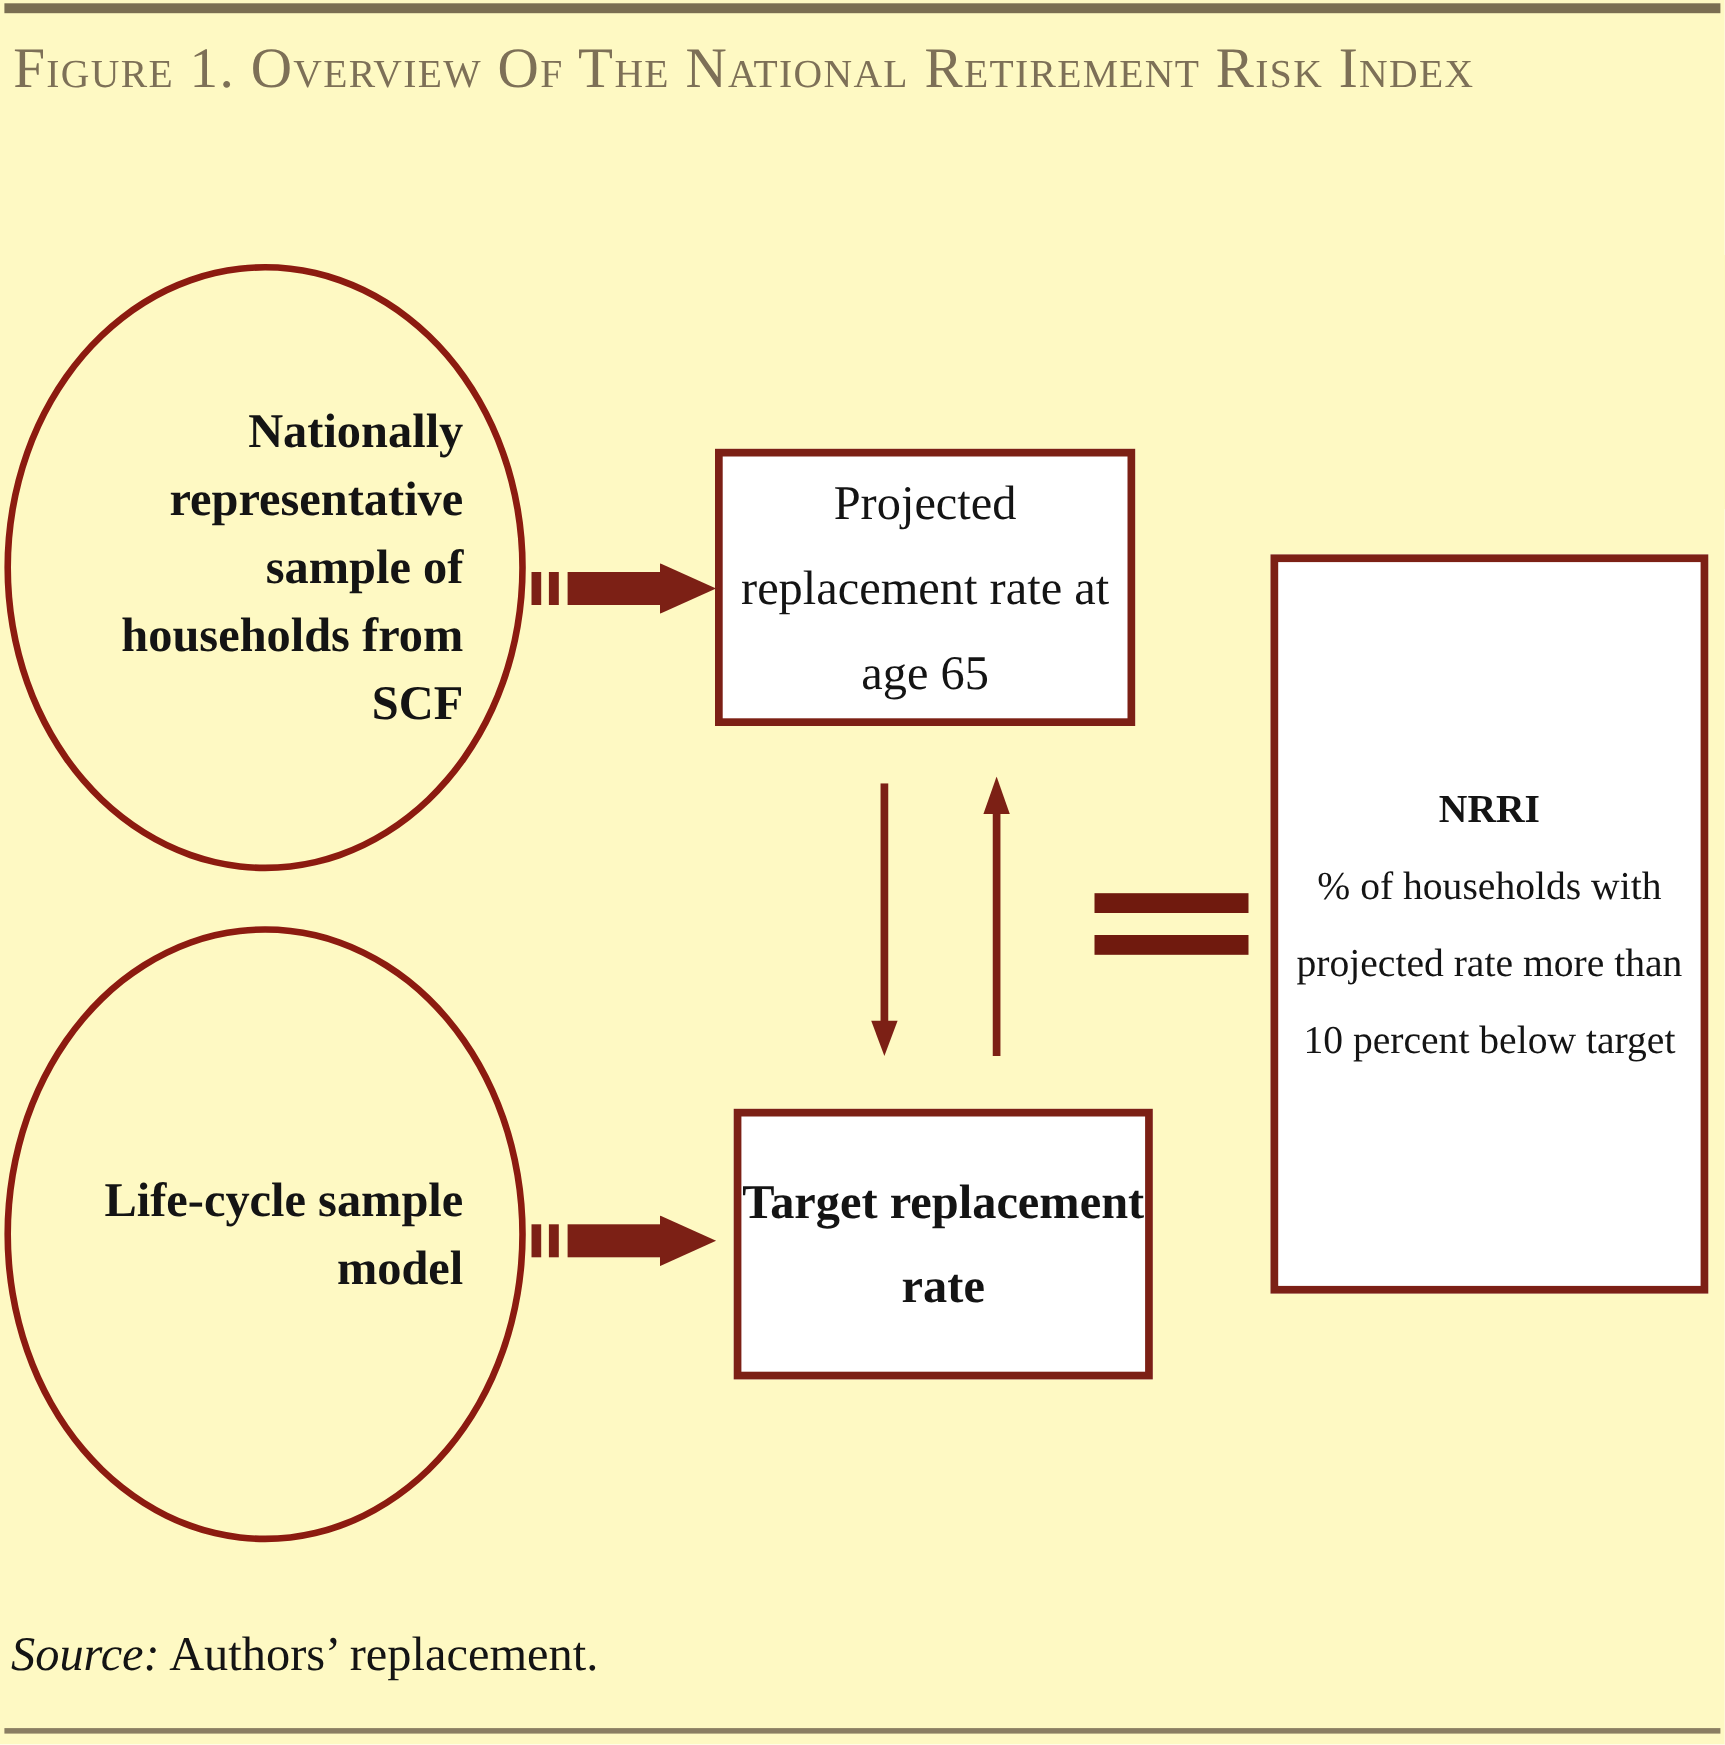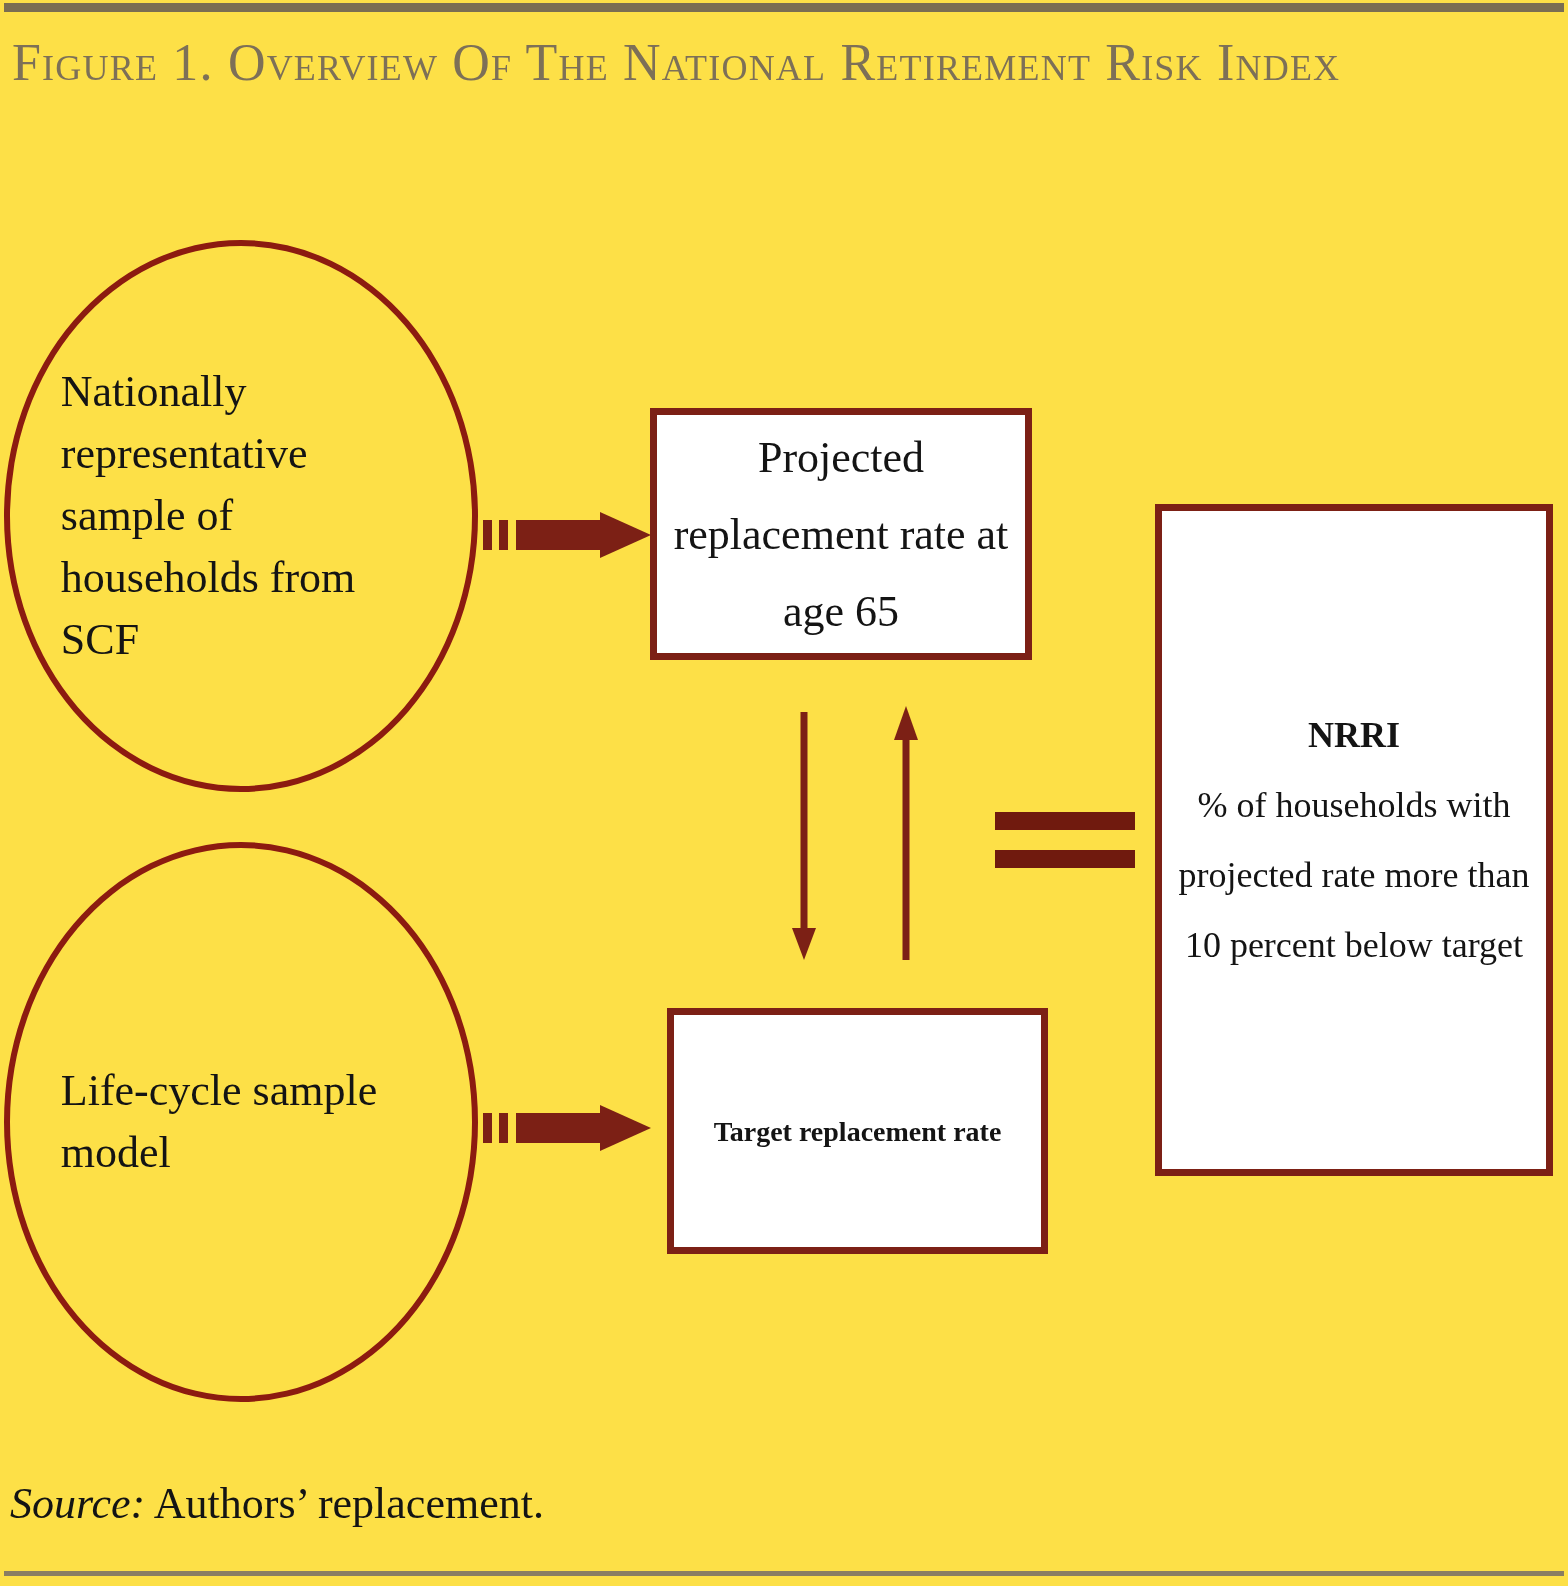--- a/index.html
+++ b/index.html
@@ -9,21 +9,21 @@
   }
   body {
     font-family: "Liberation Serif", "DejaVu Serif", serif;
     color: #141414;
   }
 
   .figure {
     position: relative;
     width: 1568px;
     height: 1586px;
-    background: #fde047;
+    background: #fef9c3;
     overflow: hidden;
   }
 
   
   .rule-top {
     position: absolute;
     left: 4px;
     top: 3px;
     width: 1560px;
     height: 9px;
@@ -69,22 +69,22 @@
 
   
   .ellipse {
     position: absolute;
     border: 6px solid #8C1B10;
     border-radius: 50%;
     box-sizing: border-box;
     display: flex;
     align-items: center;
     justify-content: center;
-    text-align: left;
-    font-weight: normal;
+    text-align: right;
+    font-weight: bold;
   }
   .ellipse-sample {
     left: 4px;
     top: 240px;
     width: 474px;
     height: 552px;
     font-size: 44px;
     line-height: 62px;
   }
   .ellipse-model {
@@ -117,21 +117,21 @@
     height: 252px;
     font-size: 44px;
     line-height: 77px;
     font-weight: normal;
   }
   .box-target {
     left: 667px;
     top: 1008px;
     width: 381px;
     height: 246px;
-    font-size: 28px;
+    font-size: 44px;
     line-height: 77px;
     font-weight: bold;
   }
   .box-nrri {
     left: 1155px;
     top: 504px;
     width: 398px;
     height: 672px;
     font-size: 36px;
     line-height: 70px;

